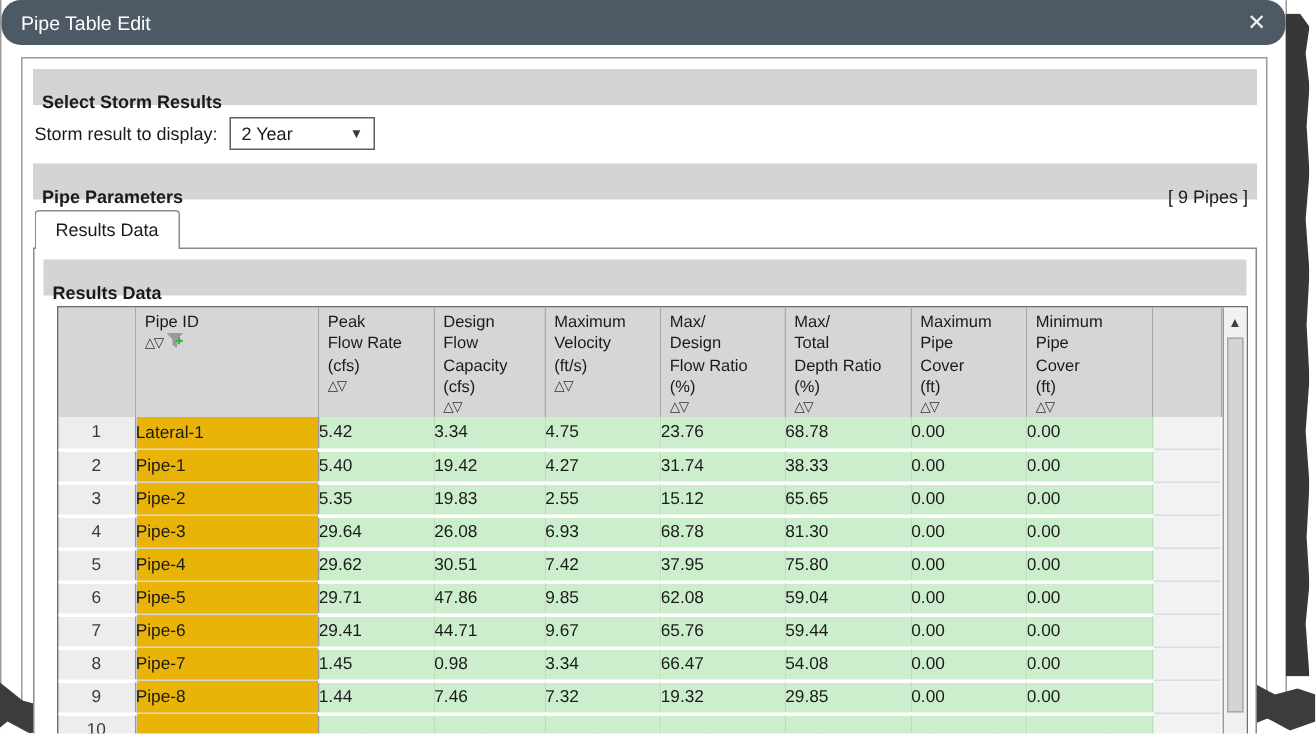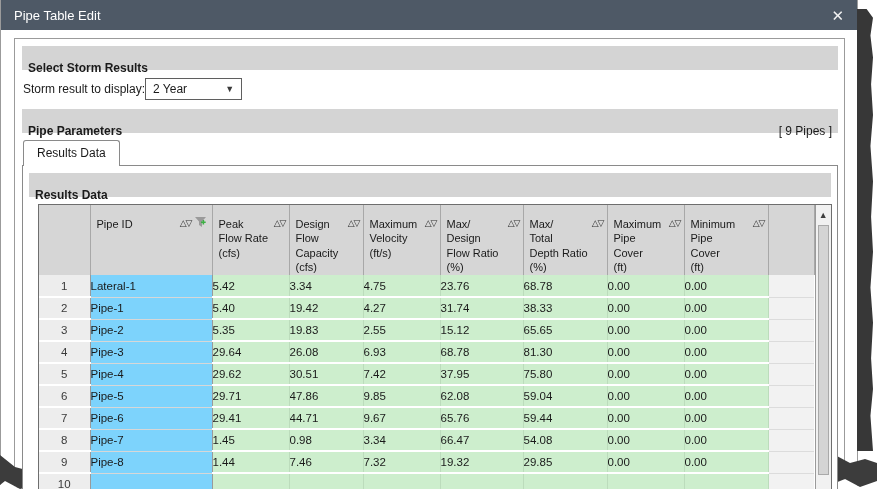--- a/index.html
+++ b/index.html
@@ -8,42 +8,42 @@
     width:877px; height:489px; overflow:hidden; position:relative;
     background:#ffffff; font-family:"Liberation Sans", sans-serif; color:#1a1a1a;
   }
   
   .window {
     position:absolute; left:0; top:0; width:858px; height:489px;
     background:#fff; border-left:1px solid #9b9b9b; border-right:1px solid #9b9b9b;
   }
   .titlebar {
     height:30px; background:#4e5966; color:#fff; display:flex; align-items:center;
-    padding:0 13px; font-size:13px;
+    padding:0 13px; font-size:13px;border-radius:13px;
   }
   .titlebar .close {
     margin-left:auto; font-size:15px; line-height:1; cursor:default; color:#f2f2f2;
   }
   .client { position:relative; padding:8px 12px 0 13px; }
   .groupframe {
     border:1px solid #9b9b9b; padding:7px 6px 0 7px; height:450px; background:#fff;
   }
   
   .band {
     background:#d4d4d4; height:21px; line-height:21px; padding:12px 6px;
     font-size:12px; font-weight:bold; color:#1a1a1a;
   }
   .band.split { display:flex; justify-content:space-between; font-weight:bold; }
   .band .count { font-weight:normal; font-size:12px; }
   
   .storm-row { display:flex; align-items:center; margin:8px 0 9px 1px; font-size:12px; }
   .combo {
     width:97px; height:22px; border:1px solid #5f5f5f; background:#fff;
     display:flex; align-items:center; justify-content:space-between;
-    padding:0 7px; margin-left:0; font-size:12px;
+    padding:0 7px; margin-left:8px; font-size:12px;
   }
   .combo .arrow { font-size:9px; color:#3a3a3a; }
   
   .tabs { display:flex; margin:6px 0 0 1px; position:relative; z-index:2; }
   .tab {
     border:1px solid #8a8a8a; border-bottom:none; border-radius:3px 3px 0 0;
     padding:5px 13px 4px 13px; font-size:12px; background:#d4d4d4; margin-right:3px;
     position:relative; top:1px;
   }
   .tab.active { background:#fff; padding-bottom:6px; top:1px; z-index:3; }
@@ -54,31 +54,31 @@
   
   .grid-wrap {
     margin:7px 0 0 9px; display:flex; border:1px solid #6e6e6e; width:794px;
   }
   table.grid { border-collapse:collapse; table-layout:fixed; width:775px; font-size:11.5px; }
   table.grid th, table.grid td { padding:0; overflow:hidden; }
   th.h {
     background:#d6d6d6; height:70px; vertical-align:top; text-align:left;
     border-right:1px solid #a8a8a8; font-weight:normal; font-size:11px;
   }
-  .hc { display:flex; justify-content:space-between; padding:12px 3px 0 6px; }
+  .hc { display:flex; justify-content:space-between; padding:3px 3px 0 6px;flex-direction:column; }
   .hl { white-space:pre-line; line-height:1.3; }
   .hicons { display:flex; gap:3px; align-items:flex-start; flex-shrink:0; }
   .sort { font-size:9px; letter-spacing:-1px; color:#2e2e2e; line-height:1.4; }
   td.rn {
     background:#ededed; text-align:center; color:#3a3a3a;
     border-right:1px solid #9a9a9a; border-bottom:2px solid #ffffff; height:22px;
   }
   th.rn-h { background:#d6d6d6; border-right:1px solid #a8a8a8; }
   td.pid {
-    background:#7dd3fc; padding-left:7px; border-right:1px solid #9a9a9a;
+    background:#eab308; padding-left:7px; border-right:1px solid #9a9a9a;
     border-bottom:1px solid #d7d7d7; height:22px;
   }
   td.v {
     background:#cdeecd; padding-left:7px; border-right:1px solid #bcdcbc;
     border-bottom:2px solid #ffffff; height:22px;
   }
   td.ec { background:#f2f2f2; border-bottom:1px solid #dcdcdc; height:22px; }
   th.ec-h { background:#d6d6d6; }
   
   .vscroll {

